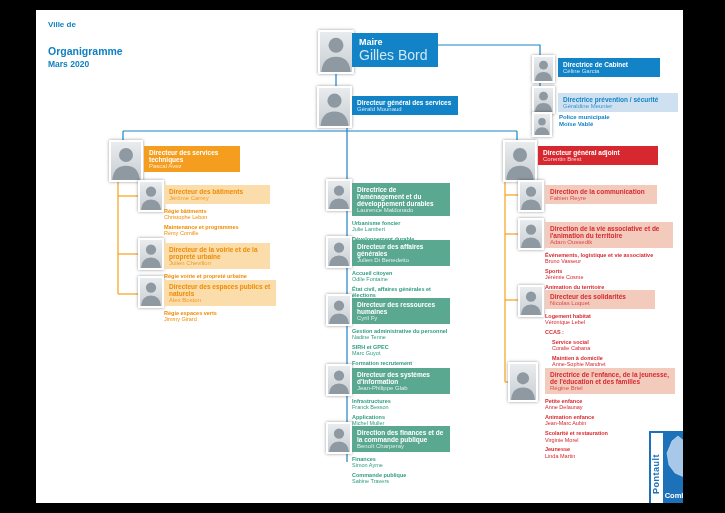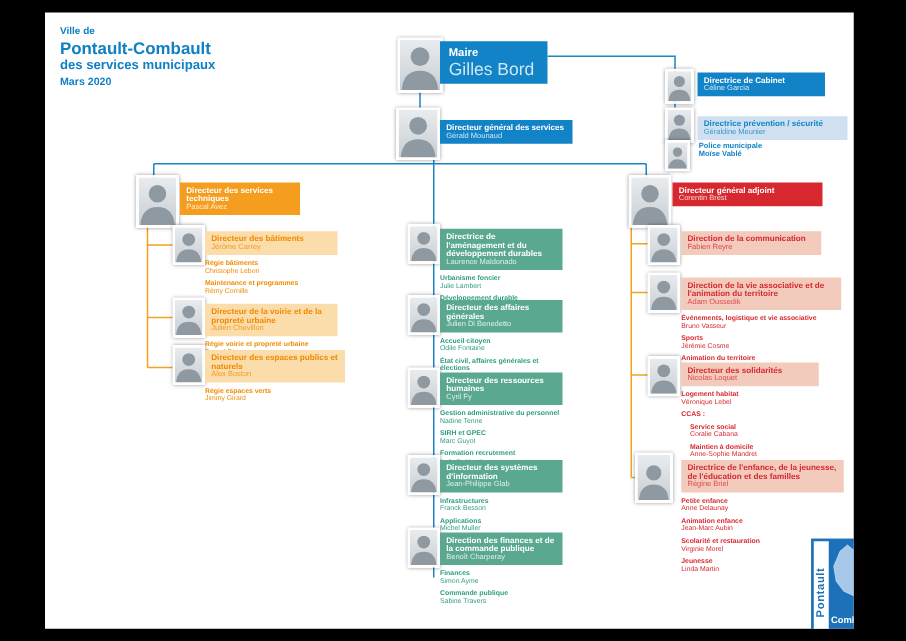--- a/index.html
+++ b/index.html
@@ -52,22 +52,21 @@
   #logo-combault{position:absolute;left:13px;bottom:3px;width:38px;text-align:center;
         color:#fff;font-size:7.5px;font-weight:bold;}
 </style>
 </head>
 <body>
 
 <div id="page">
 
   <div id="header">
     <div class="h-villede">Ville de</div>
-    <div class="h-city">Pontault-Combault</div>
-    <div class="h-org2">des services municipaux</div>
+    <div class="h-org">Organigramme</div>
     <div class="h-date">Mars 2020</div>
   </div>
 
   <svg id="connectors" width="653" height="493" viewBox="0 0 653 493">
     <g stroke="#1b84c5" stroke-width="1.2" fill="none">
       <path d="M300,64 V77"></path>
       <path d="M402,35 H504 V116"></path>
       <path d="M311,118 V121"></path>
       <path d="M87,121 H481"></path>
       <path d="M87,121 V134"></path>

